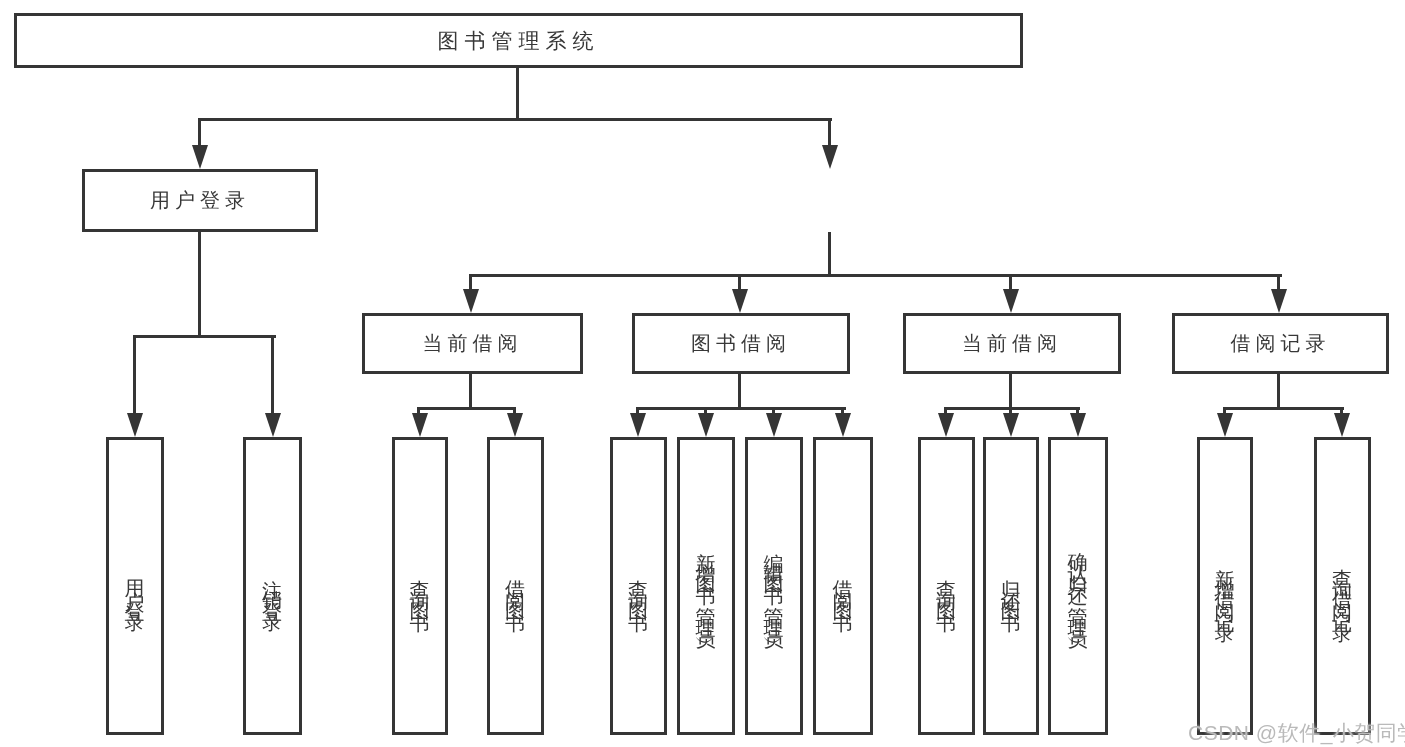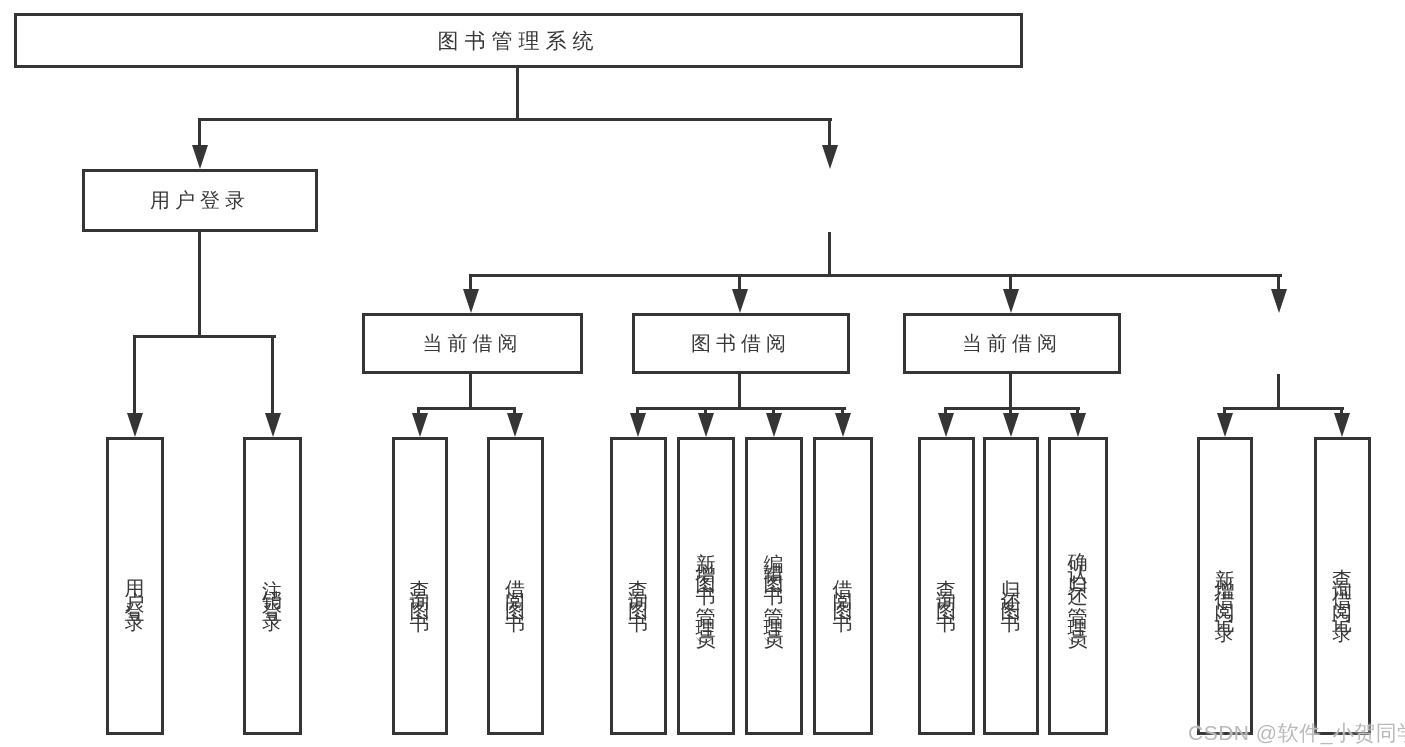--- a/index.html
+++ b/index.html
@@ -109,20 +109,23 @@
 
   <div class="node" style="left:362px;top:313px;width:221px;height:61px">
     <span>当前借阅</span>
   </div>
   <div class="node" style="left:632px;top:313px;width:218px;height:61px">
     <span>图书借阅</span>
   </div>
   <div class="node" style="left:903px;top:313px;width:218px;height:61px">
     <span>当前借阅</span>
   </div>
+  <div class="node" style="left:1172px;top:313px;width:217px;height:61px">
+    <span>借阅记录</span>
+  </div>
 
   <div class="leaf" style="left:106px;width:58px">
     <span class="vtext">用户登录</span>
   </div>
   <div class="leaf" style="left:243px;width:59px">
     <span class="vtext">注销登录</span>
   </div>
 
   <div class="leaf" style="left:392px;width:56px">
     <span class="vtext">查询图书</span>

